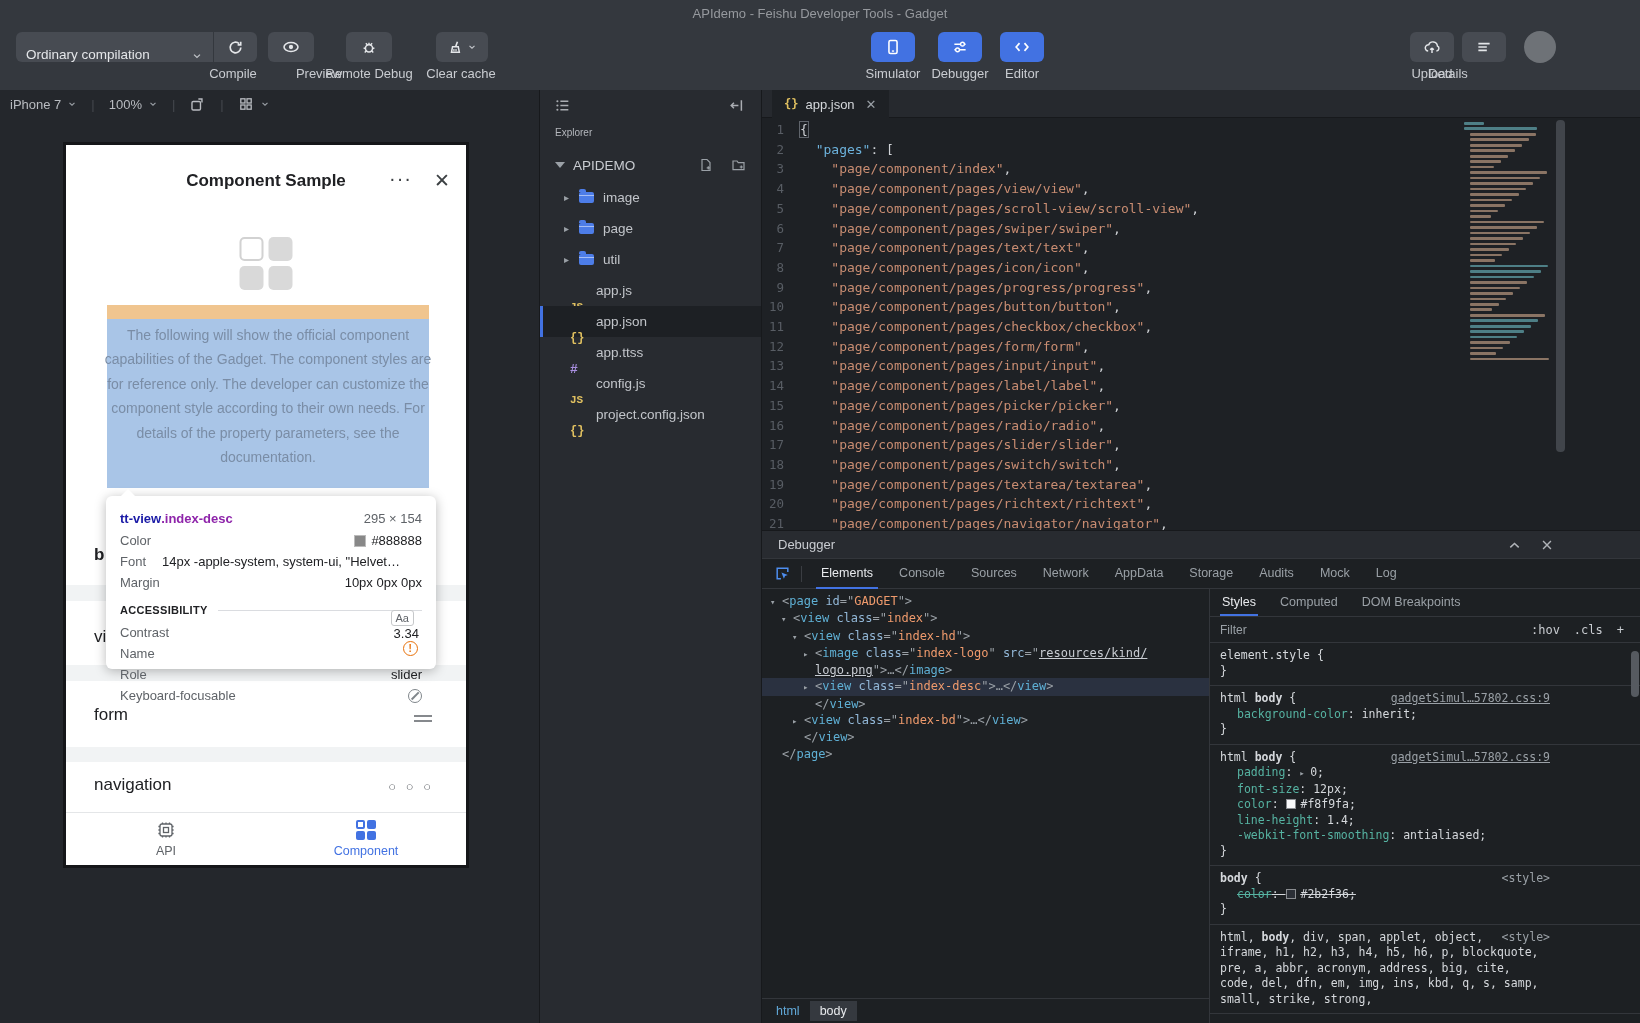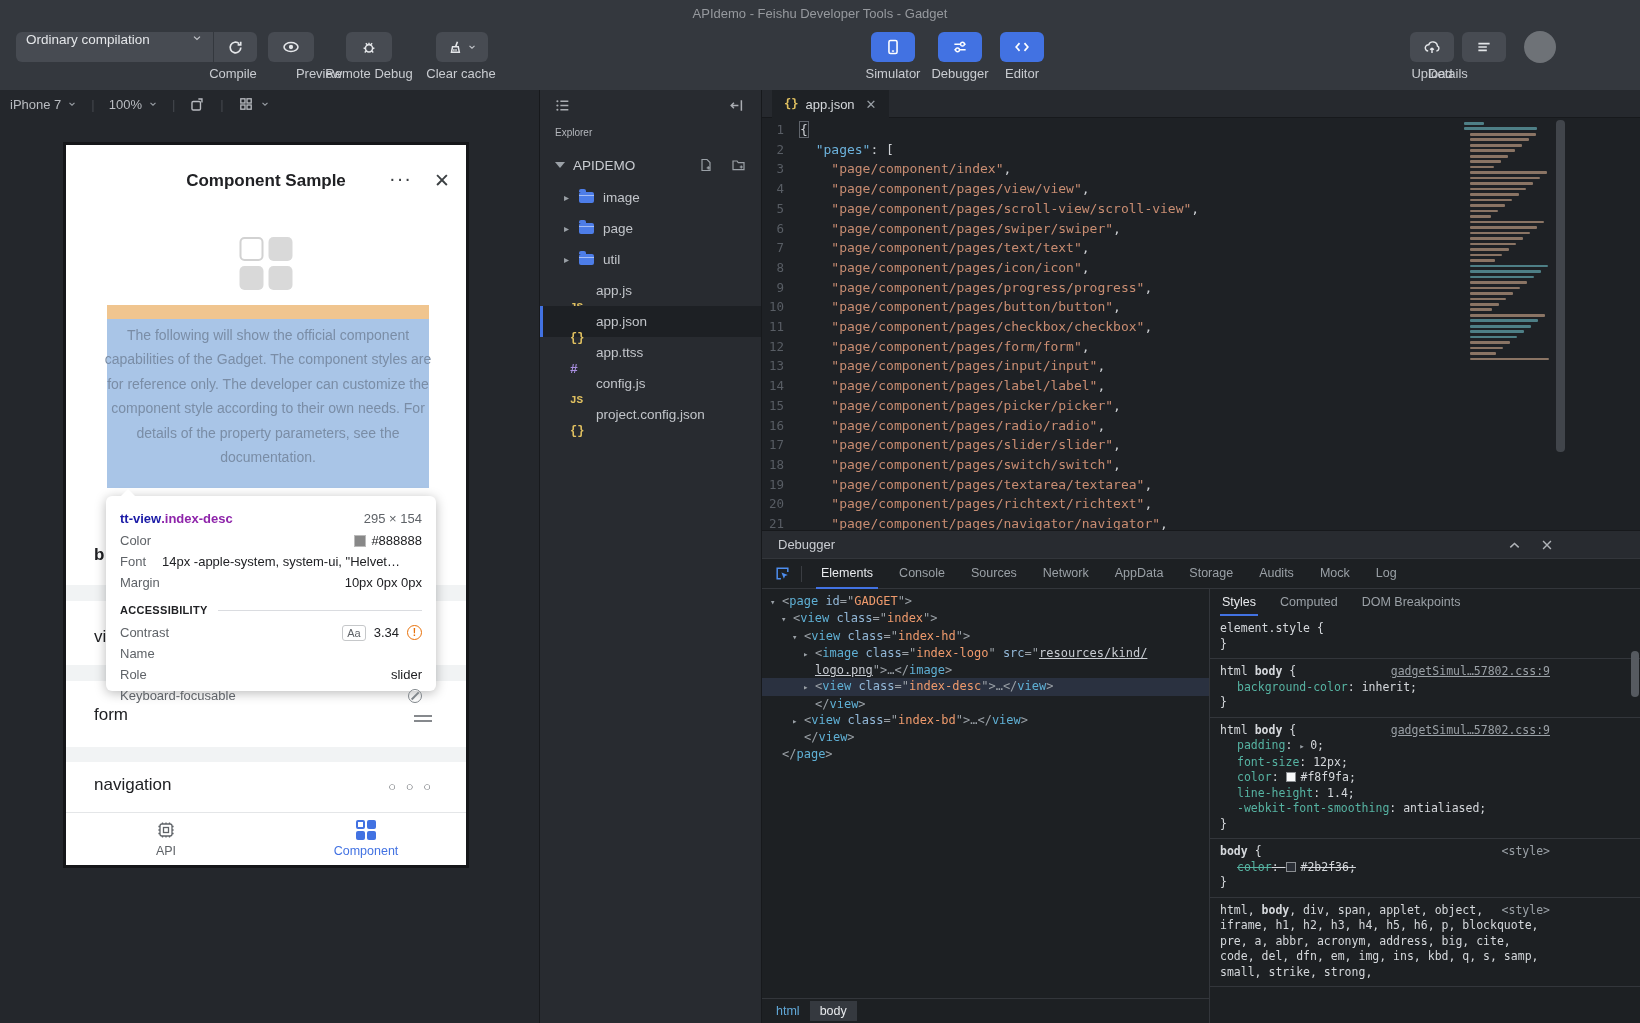--- a/index.html
+++ b/index.html
@@ -10,21 +10,21 @@
   
   .toolbar { position:absolute; left:0; top:0; width:1640px; height:90px; background:#34383e; }
   .win-title { position:absolute; left:0; top:6px; width:100%; text-align:center;
                color:#96999e; font-size:13px; }
   .tbtn { position:absolute; top:32px; height:30px; background:#474b52; border-radius:6px;
           display:flex; align-items:center; justify-content:center; color:#e4e6e9; }
   .tbtn.blue { background:#4272e2; color:#fff; }
   .tlabel { position:absolute; top:66px; font-size:13px; color:#c9ccd1; text-align:center; transform:translateX(-50%); white-space:nowrap; }
   .combo { position:absolute; left:16px; top:32px; height:30px; display:flex; }
   .combo .sel { width:197px; background:#474b52; border-radius:6px 0 0 6px; display:flex;
-                align-items:flex-start; padding:0 10px; color:#e4e6e9; font-size:13.5px;gap:8px; }
+                align-items:flex-end; padding:0 10px; color:#e4e6e9; font-size:13.5px;gap:8px; }
   .combo .sel .cv { margin-left:auto; }
   .combo .cbtn { width:43px; margin-left:1px; background:#474b52; border-radius:0 6px 6px 0;
                  display:flex; align-items:center; justify-content:center; color:#e4e6e9; }
   .avatar { position:absolute; right:84px; top:31px; width:32px; height:32px; border-radius:50%;
             background:#6e7277; }
 
   
   .simpanel { position:absolute; left:0; top:90px; width:540px; height:933px; background:#24272c;
               border-right:1px solid #17191c; }
   .simctl { position:absolute; left:0; top:0; width:100%; height:28px; display:flex; align-items:center;
@@ -52,21 +52,21 @@
   .nav-dots { position:absolute; right:32px; font-size:13px; color:#5f6368; letter-spacing:3px; }
   .tabbar { position:absolute; left:0; top:667px; width:100%; height:53px; border-top:1px solid #e4e6e8;
             background:#fff; display:flex; }
   .tabbar .cell { flex:1; display:flex; flex-direction:column; align-items:center; padding-top:7px; gap:4px; }
   .tabbar .lbl { font-size:12.5px; }
   .sq4 { display:grid; grid-template-columns:9px 9px; grid-gap:2px; }
   .sq4 span { width:9px; height:9px; border-radius:2px; background:#4272e2; }
   .sq4 span.hollow { background:#fff; border:2px solid #4272e2; }
 
   
-  .tip { position:absolute; left:40px; top:351px; width:330px; height:195px; background:#fff;
+  .tip { position:absolute; left:40px; top:351px; width:330px; height:173px; background:#fff;
          border-radius:6px; box-shadow:0 2px 12px rgba(0,0,0,.28); z-index:5; padding:10px 14px 8px;
          font-size:13px; color:#202124; }
   .tip::before { content:''; position:absolute; left:14px; top:-7px; border-left:8px solid transparent;
                  border-right:8px solid transparent; border-bottom:8px solid #fff; }
   .tiprow { display:flex; align-items:center; height:21px; }
   .tiprow .lab { color:#5f6368; }
   .tiprow .val { margin-left:auto; color:#202124; }
   .tt-el { font-weight:700; color:#1a1aa6; }
   .tt-cls { font-weight:700; color:#8e24aa; }
   .tt-size { margin-left:auto; color:#5f6368; }
@@ -409,21 +409,21 @@
       <div class="tiprow">
         <span class="lab">Margin</span>
         <span class="val">10px 0px 0px</span>
       </div>
       <div class="a11y">
         <span class="t">ACCESSIBILITY</span>
           <div class="line"></div>
       </div>
       <div class="tiprow">
         <span class="lab">Contrast</span>
-        <span class="val" style="display:flex;align-items:center;">
+        <span class="val" style="display:flex;align-items:center;flex-direction:column;">
           <span class="aabox">Aa</span>
           <span>3.34</span>
           <span class="warn">!</span>
         </span>
       </div>
       <div class="tiprow">
           <span class="lab">Name</span>
         </div>
       <div class="tiprow">
         <span class="lab">Role</span>
@@ -619,20 +619,28 @@
     <span class="crumb-html">html</span>
     <span class="crumb-body">body</span>
   </div>
 
   <div class="stylespane">
     <div class="stabs">
         <span class="stab active">Styles</span>
         <span class="stab">Computed</span>
         <span class="stab">DOM Breakpoints</span>
       </div>
+    <div class="filterrow">
+      <span class="ph">Filter</span>
+      <span class="right">
+        <span>:hov</span>
+        <span>.cls</span>
+        <span>+</span>
+      </span>
+    </div>
     <div>
         <div class="rule">
           <div class="rhead"><span class="rsel">element.style</span><span class="rsel"> {</span></div>
           <div>}</div>
         </div>
         <div class="rule">
           <div class="rhead"><span class="rloc rlink">gadgetSimul…57802.css:9</span><span class="rsel">html </span><span class="rsel b">body</span><span class="rsel"> {</span></div>
           <div class="rprop"><span class="pname">background-color</span><span class="pcolon">: </span><span class="pval">inherit</span><span class="pcolon">;</span></div>
           <div>}</div>
         </div>

